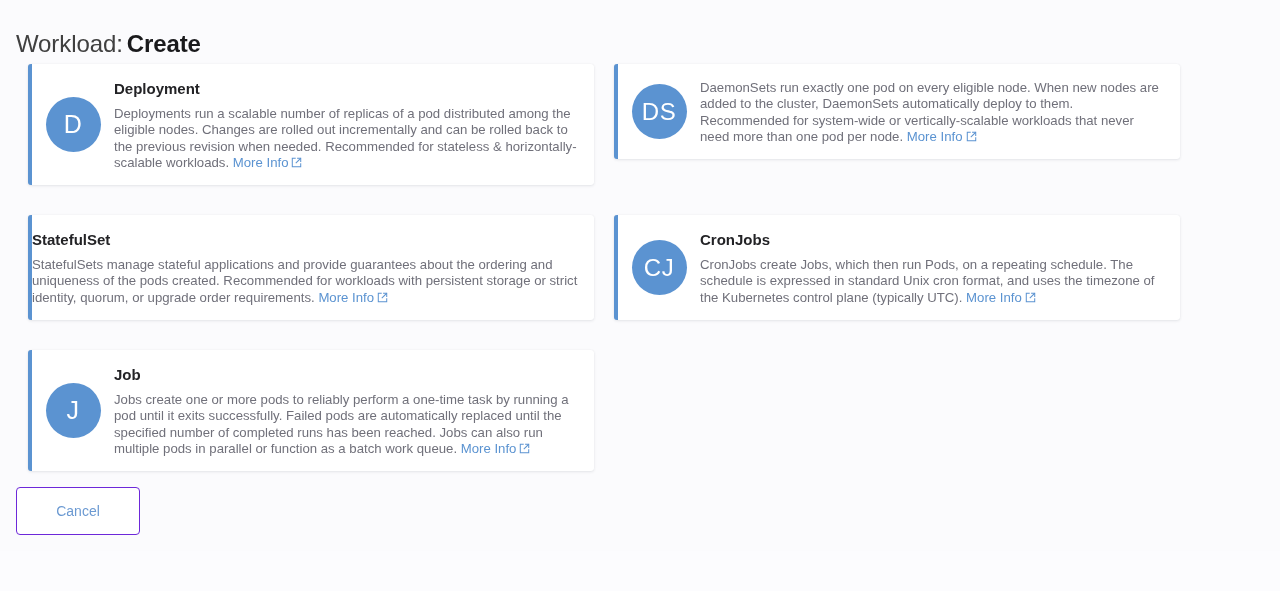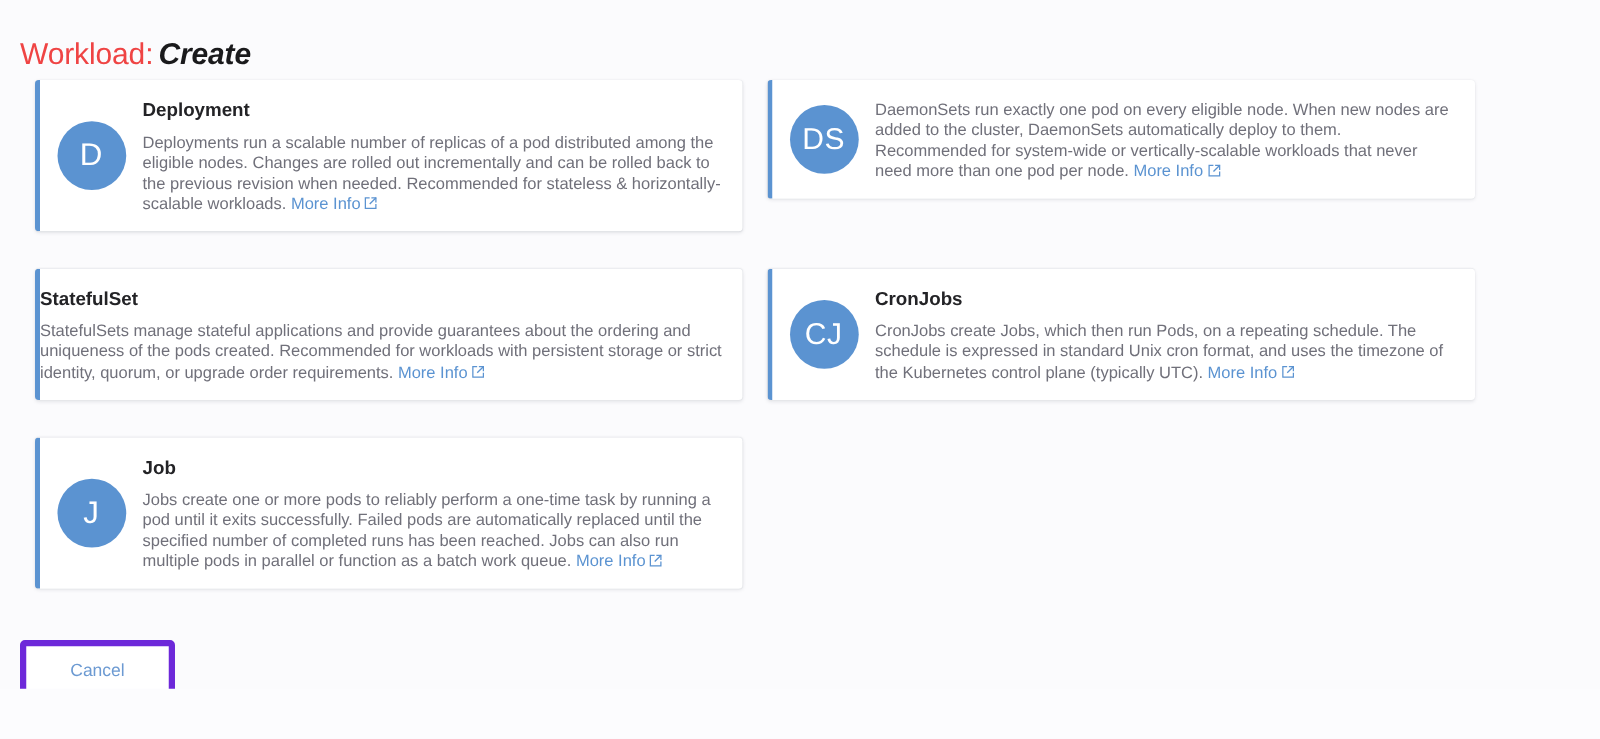--- a/index.html
+++ b/index.html
@@ -38,28 +38,27 @@
   .page-header {
     position: absolute;
     left: 16px;
     top: 12px;
     font-size: 24px;
     line-height: 32px;
     letter-spacing: -0.1px;
     white-space: nowrap;
   }
   .page-header .ph-prefix {
-    color: #ef4444;
+    color: #404040;
     font-weight: 400;
   }
   .page-header .ph-title {
     color: #1a1a1c;
     font-weight: 700;
     margin-left: 4px;
-    font-style: italic;
   }
 
   
   .cards-grid {
     position: absolute;
     left: 28px;
     top: 64px;
     width: 1152px;
     display: flex;
     flex-wrap: wrap;
@@ -154,27 +153,26 @@
   }
   .btn-cancel {
     display: inline-flex;
     align-items: center;
     justify-content: center;
     min-width: 124px;
     height: 48px;
     padding: 0 18px;
     box-sizing: border-box;
     background: #ffffff;
-    border: 5px solid #6d28d9;
+    border: 1px solid #6d28d9;
     border-radius: 4px;
     color: #6c9ad2;
     font-size: 14px;
     font-family: "Liberation Sans", sans-serif;
     cursor: pointer;
-    margin-top: 25px;
   }
 </style>
 </head>
 <body>
 
 <div class="page">
 
   <h1 class="page-header">
     <span class="ph-prefix">Workload:</span><span class="ph-title">Create</span>
   </h1>

